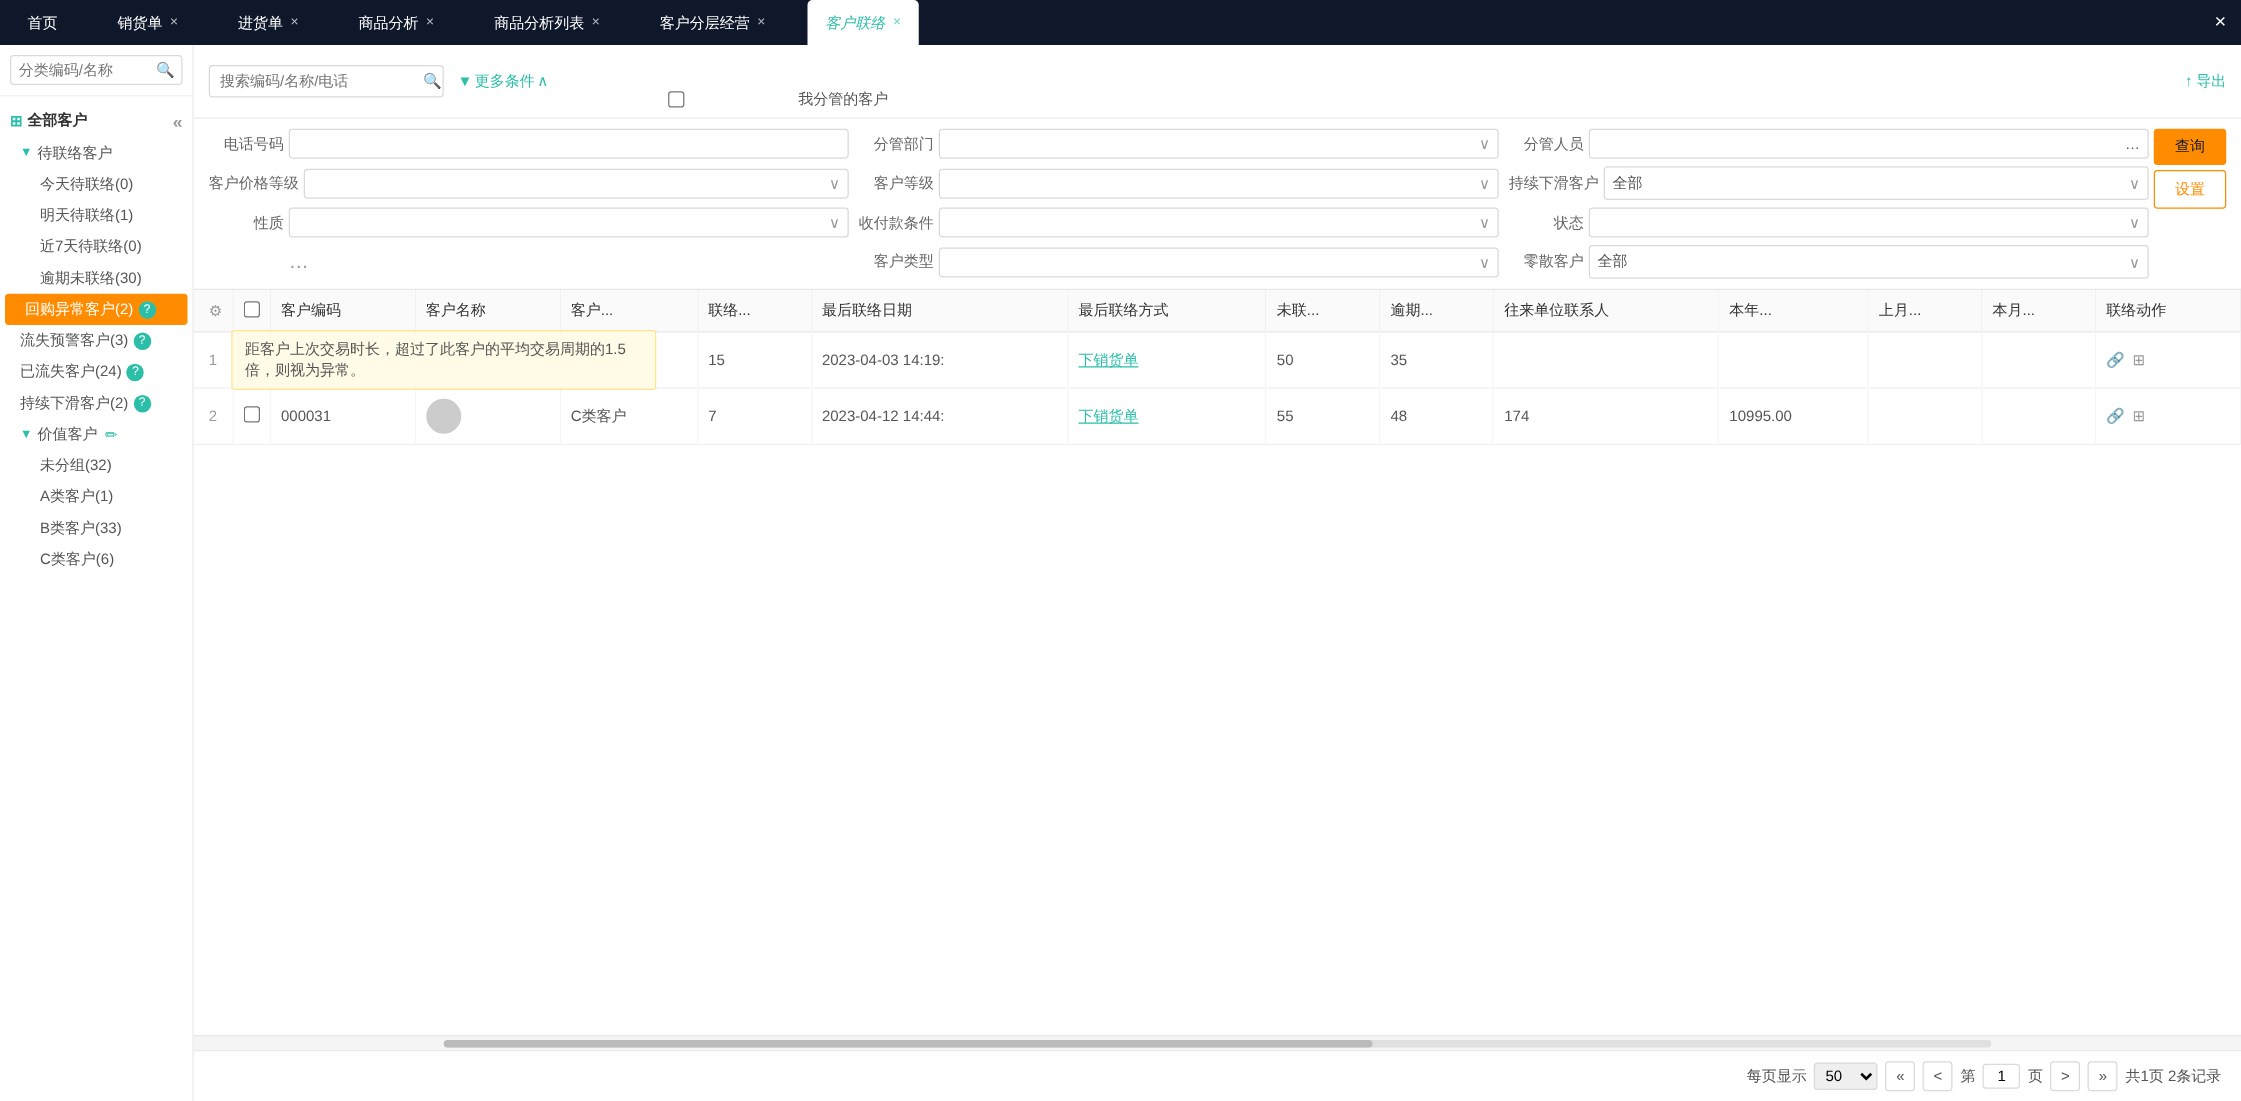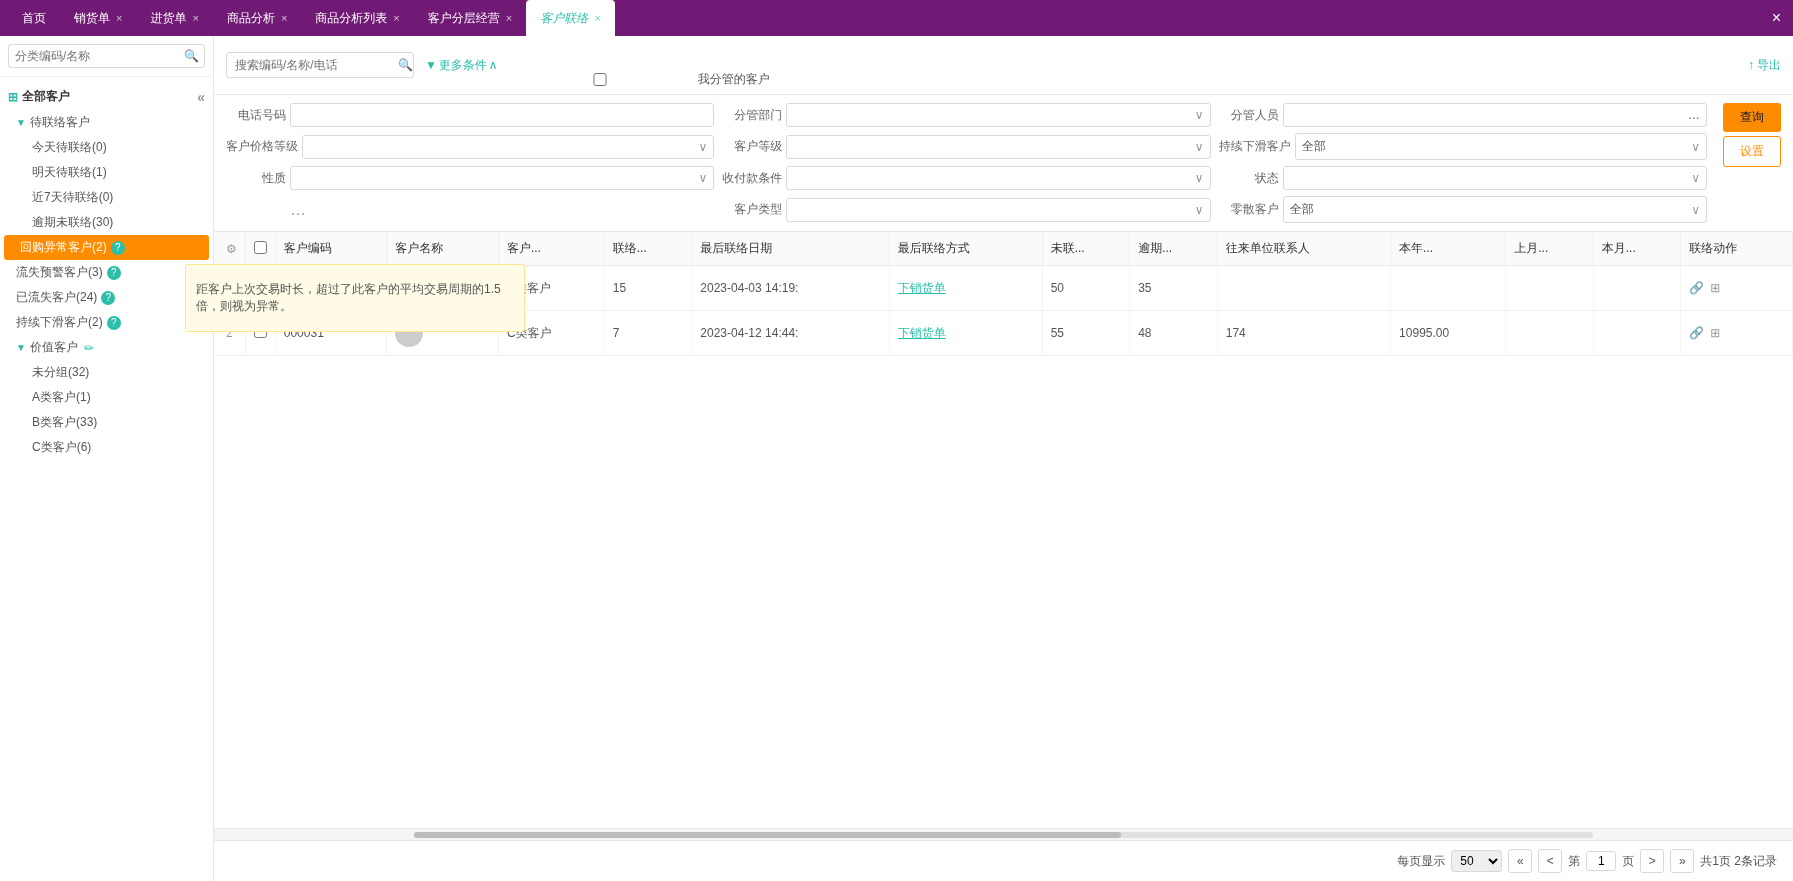--- a/index.html
+++ b/index.html
@@ -1,25 +1,26 @@
 <!DOCTYPE html>
 <html><head>
   <meta charset="utf-8">
   <style>
     * { box-sizing: border-box; margin: 0; padding: 0; font-family: 'Microsoft YaHei', Arial, sans-serif; font-size: 12px; }
     body { background: #f0f0f0; width: 1793px; min-height: 881px; overflow: hidden; }
 
     
     .top-nav {
-      background: #701a75;
+      background: #0f172a;
       height: 36px;
       display: flex;
       align-items: center;
       padding: 0 8px;
       position: relative;
+      gap: 20px;
     }
     .top-nav-item {
       color: #fff;
       padding: 0 14px;
       height: 36px;
       display: flex;
       align-items: center;
       cursor: pointer;
       white-space: nowrap;
       font-size: 13px;
@@ -44,21 +45,21 @@
     }
 
     
     .main-layout {
       display: flex;
       height: calc(881px - 36px);
     }
 
     
     .sidebar {
-      width: 214px;
+      width: 155px;
       background: #fff;
       border-right: 1px solid #e8e8e8;
       display: flex;
       flex-direction: column;
       flex-shrink: 0;
     }
     .sidebar-search {
       padding: 8px;
       display: flex;
       align-items: center;
@@ -125,21 +126,21 @@
     }
     .sidebar-subgroup-header .arrow { margin-right: 4px; font-size: 10px; color: #2bbfaa; }
     .sidebar-subgroup-item {
       padding: 4px 8px 4px 24px;
       color: #555;
       cursor: pointer;
     }
     .tooltip-bar {
       background: #fffbe6;
       border: 1px solid #ffe58f;
-      padding: 16px 10px;
+      padding: 6px 10px;
       color: #555;
       font-size: 11px;
       position: absolute;
       z-index: 100;
       left: 185px;
       top: 228px;
       width: 340px;
       border-radius: 3px;
     }
 
@@ -494,21 +495,21 @@
         <input type="checkbox" style="">
         <span>我分管的客户</span>
       </label>
       <div class="export-btn">
         <span>↑</span>
         <span>导出</span>
       </div>
     </div>
 
     <div class="advanced-filter">
-      <div style="display:flex; gap:16px; align-items:flex-start;">
+      <div style="display:flex; gap:4px; align-items:flex-start;">
         <div style="flex:1;">
 
           <div class="filter-row">
             <div class="filter-field">
               <label>电话号码</label>
               <input type="text" class="filter-input-text" style="flex: 2 1 0%;">
             </div>
             <div class="filter-field">
               <label>分管部门</label>
               <div class="filter-select" style="flex:2;">

